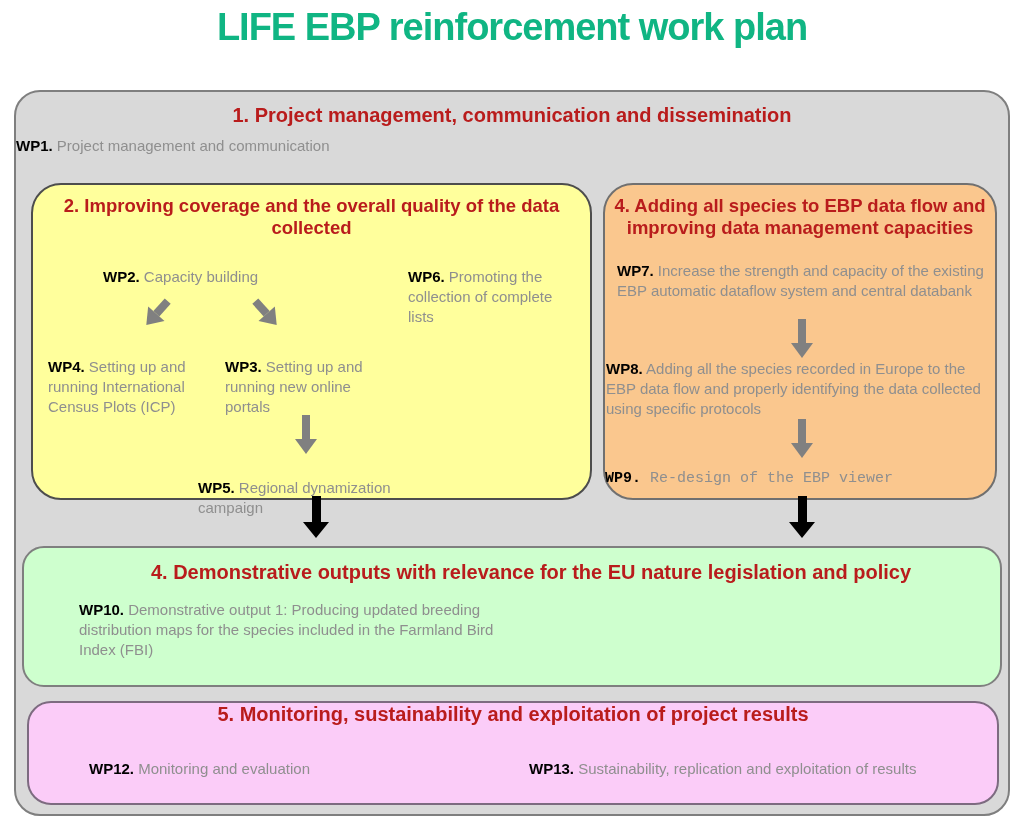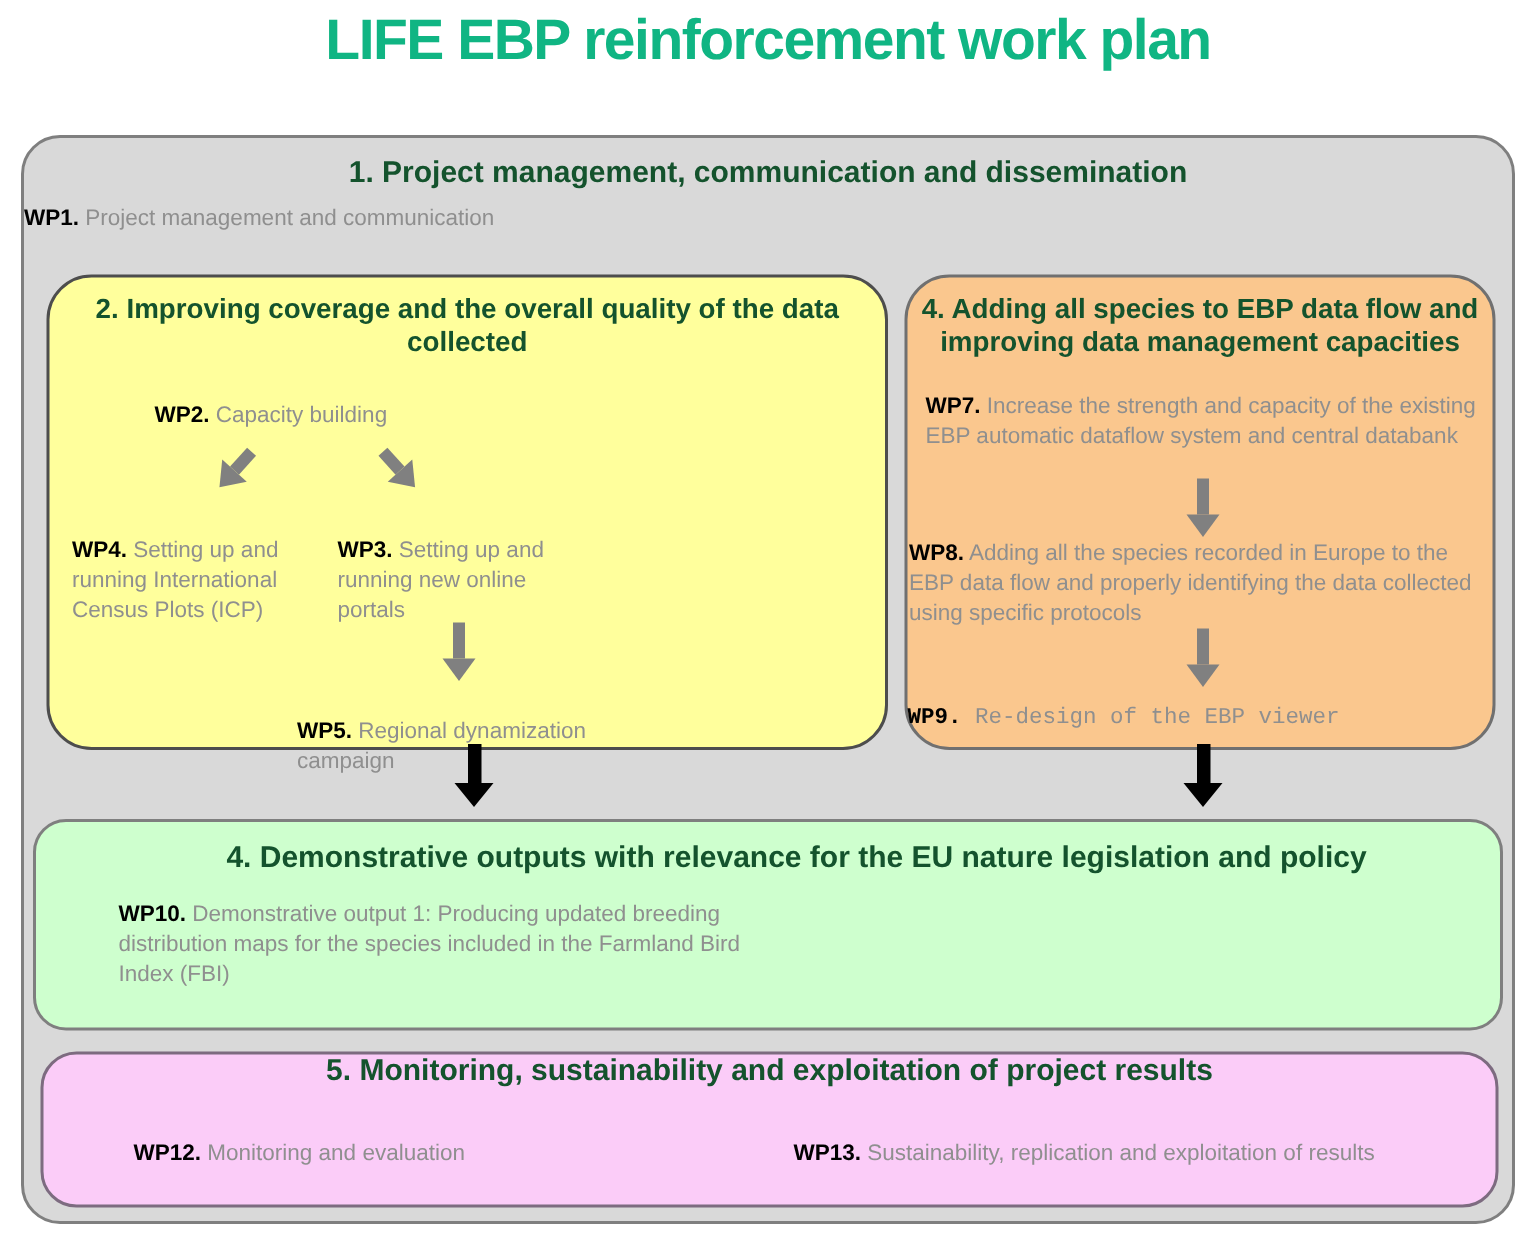--- a/index.html
+++ b/index.html
@@ -9,21 +9,21 @@
   }
   .page-title{
     position:absolute;top:6px;left:0;width:1024px;text-align:center;
     font-size:38px;font-weight:800;letter-spacing:-1px;color:#10b583;margin:0;
   }
   .outer{
     position:absolute;left:14px;top:90px;width:996px;height:726px;
     background:#d9d9d9;border:2px solid #7f7f7f;border-radius:26px;
     box-sizing:border-box;
   }
-  .heading{color:#14532d;font-weight:700;text-align:center;position:absolute;margin:0;}
+  .heading{color:#b91c1c;font-weight:700;text-align:center;position:absolute;margin:0;}
   .s1-heading{top:12px;left:0;right:0;font-size:20px;}
   .wp{position:absolute;margin:0;font-size:15px;line-height:20px;text-align:left;}
   .wp b{color:#000;font-weight:700;}
   .wp span{color:#8f8f8f;}
   .box{position:absolute;box-sizing:border-box;}
   .box-yellow{left:15px;top:91px;width:561px;height:317px;background:#ffff9c;
     border:2px solid #4d4d4d;border-radius:30px;}
   .box-orange{left:587px;top:91px;width:394px;height:317px;background:#fac78e;
     border:2px solid #707070;border-radius:30px;}
   .box-green{left:6px;top:454px;width:980px;height:141px;background:#ceffce;
@@ -84,20 +84,24 @@
       <b>WP1.</b>
       <span>Project management and communication</span>
     </p>
 
     <div class="box box-yellow">
       <div class="heading y-heading">2. Improving coverage and the overall quality of the data collected</div>
 
       <p class="wp wp2">
         <b>WP2.</b>
         <span>Capacity building</span>
+      </p>
+      <p class="wp wp6">
+        <b>WP6.</b>
+        <span>Promoting the collection of complete lists</span>
       </p>
 
       <div class="arr diag dl a-y-dl">
           <i class="stem"></i>
           <i class="head"></i>
         </div>
       <div class="arr diag dr a-y-dr">
           <i class="stem"></i>
           <i class="head"></i>
         </div>

